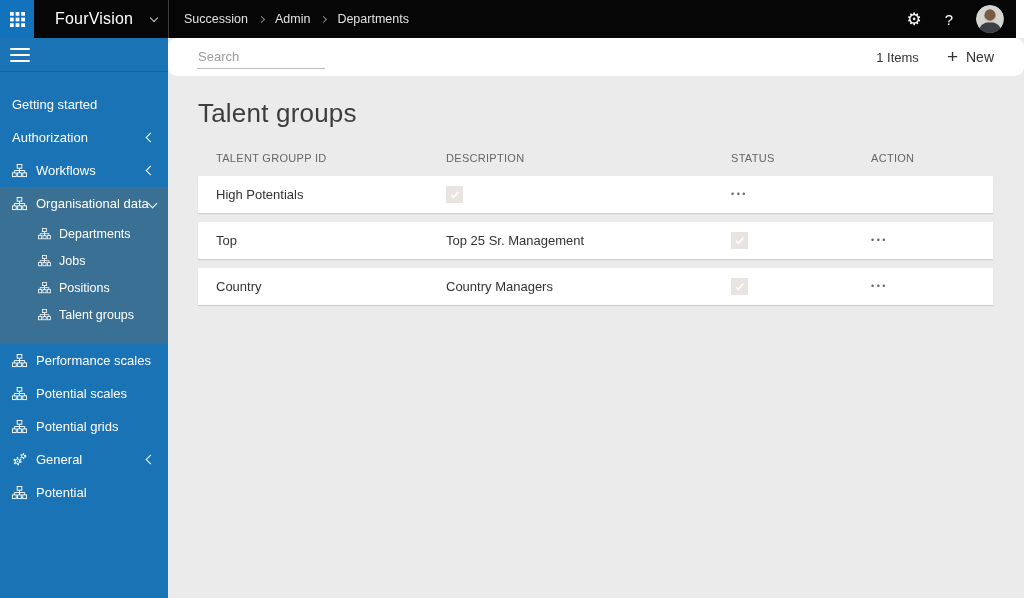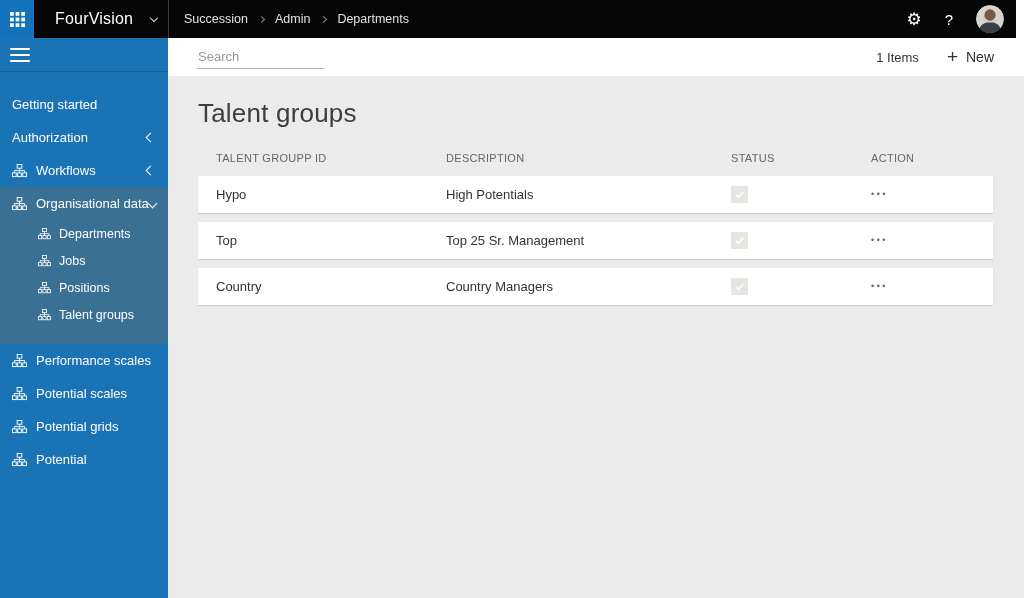--- a/index.html
+++ b/index.html
@@ -45,21 +45,21 @@
   .nav{margin-top:16px;}
   .nav-item{height:33px;display:flex;align-items:center;padding:0 14px 0 12px;font-size:13px;cursor:pointer;white-space:nowrap;}
   .nav-item .icon{width:15px;margin-right:9px;display:flex;align-items:center;flex:none;}
   .nav-item .chev{margin-left:auto;flex:none;}
   .nav-group{background:var(--sidebar_group_bg);padding-bottom:16px;}
   .nav-child{height:27px;display:flex;align-items:center;padding:0 14px 0 38px;font-size:12.5px;cursor:pointer;white-space:nowrap;}
   .nav-child .icon{width:13px;margin-right:8px;display:flex;align-items:center;flex:none;}
 
   
   .main{position:absolute;top:38px;left:168px;right:0;bottom:0;background:var(--content_bg);}
-  .toolbar{height:38px;background:var(--card_bg);display:flex;align-items:center;}
+  .toolbar{height:38px;background:var(--card_bg);display:flex;align-items:center;border-radius:9px;}
   .search{margin-left:29px;width:128px;border:none;border-bottom:1px solid #b8b8b8;background:transparent;font-size:13px;padding:4px 1px;color:#444;outline:none;font-family:inherit;}
   .search::placeholder{color:#9a9a9a;}
   .toolbar-right{margin-left:auto;display:flex;align-items:center;gap:28px;padding-right:30px;}
   .items-count{font-size:13px;color:#333;}
   .new-btn{display:flex;align-items:center;gap:8px;background:none;border:none;font-family:inherit;font-size:14px;color:#333;cursor:pointer;}
   .plus-glyph{font-size:19px;font-weight:300;line-height:1;color:#333;margin-top:-2px;}
 
   .page-title{margin:22px 0 0 30px;font-size:26px;font-weight:300;color:#3d3d3d;letter-spacing:.2px;}
 
   .table{margin:22px 31px 0 30px;}
@@ -226,20 +226,29 @@
       <div class="nav-item">
         <span class="icon">
             <svg width="15" height="14" viewBox="0 0 16 15">
               <use href="#ic-sitemap"></use>
             </svg>
           </span>
         <span class="lbl">Potential grids</span>
       </div>
       <div class="nav-item">
         <span class="icon">
+            <svg width="15" height="15" viewBox="0 0 15 15">
+              <use href="#ic-gears"></use>
+            </svg>
+          </span>
+        <span class="lbl">General</span>
+        <span class="chev chev-left"></span>
+      </div>
+      <div class="nav-item">
+        <span class="icon">
             <svg width="15" height="14" viewBox="0 0 16 15">
               <use href="#ic-sitemap"></use>
             </svg>
           </span>
         <span class="lbl">Potential</span>
       </div>
     </nav>
   </aside>
 
   <main class="main">
@@ -258,21 +267,20 @@
 
     <div class="table">
       <div class="thead">
         <span class="th">TALENT GROUPP ID</span>
         <span class="th">DESCRIPTION</span>
         <span class="th">STATUS</span>
         <span class="th">ACTION</span>
       </div>
 
       <div class="trow">
-        <span class="td">Hypo</span>
         <span class="td">High Potentials</span>
         <span class="td">
           <span class="checkbox">
             <svg width="13" height="13" viewBox="0 0 17 17">
                 <path d="M4 9 l3.2 3.2 L13.5 5" stroke="#fff" stroke-width="2" fill="none"></path>
               </svg>
           </span>
         </span>
         <span class="td more-dots">•••</span>
       </div>

